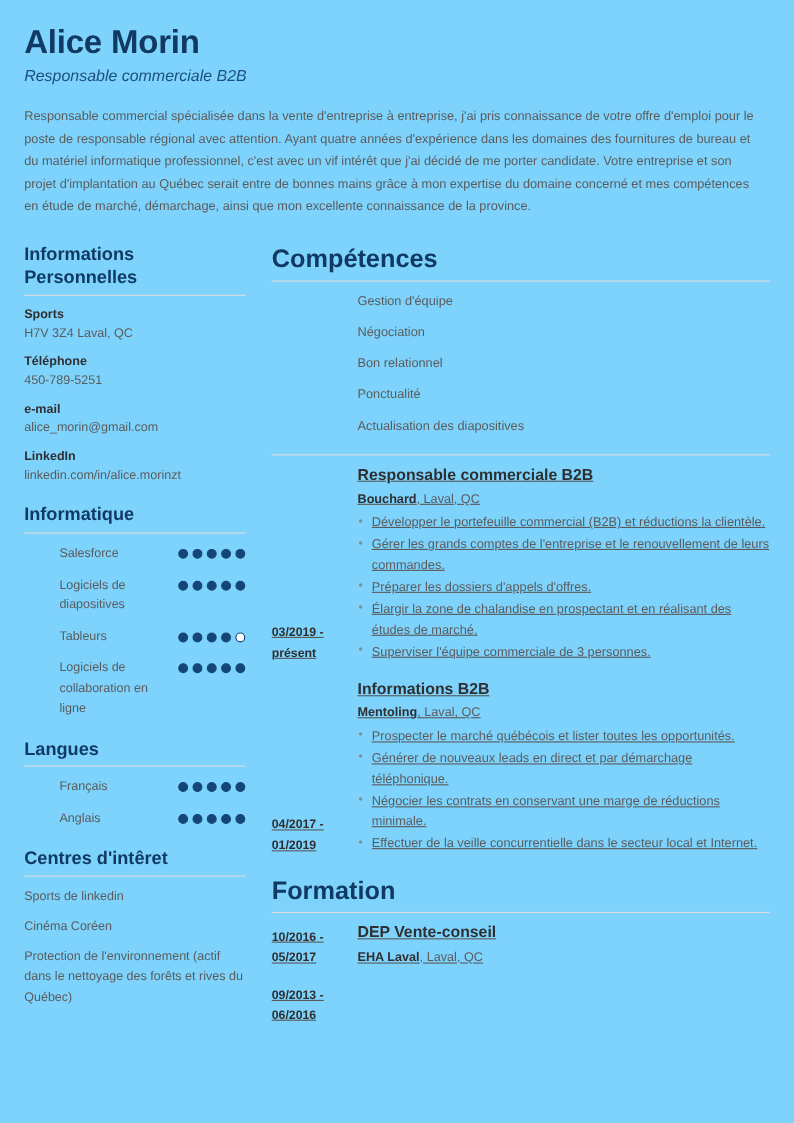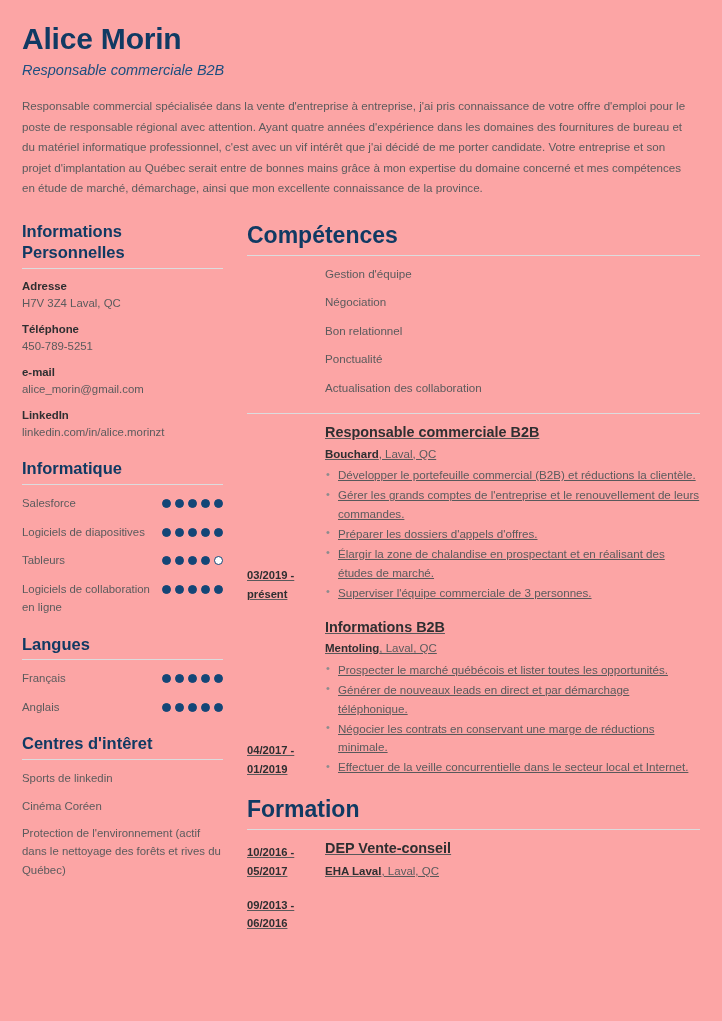--- a/index.html
+++ b/index.html
@@ -14,21 +14,21 @@
     font-family: "Liberation Sans", sans-serif;
     color: #59595b;
     -webkit-font-smoothing: antialiased;
   }
 
   .page {
     position: relative;
     width: 722px;
     height: 1021px;
     padding: 22px 18px 0 22px;
-    background: #fca5a5;
+    background: #7dd3fc;
     overflow: hidden;
   }
 
   
   .header { padding-right: 10px; }
 
   .name {
     font-size: 30px;
     font-weight: bold;
     color: #103a63;
@@ -108,20 +108,21 @@
     word-break: break-word;
   }
 
   
   .rating-row {
     display: flex;
     align-items: flex-start;
     justify-content: space-between;
     margin-bottom: 10px;
     gap: 8px;
+    margin-left: 32px;
   }
 
   .rating-label {
     font-size: 11.4px;
     color: #5b5b5d;
     line-height: 1.62;
     flex: 1 1 auto;
   }
 
   .dots {
@@ -238,21 +239,21 @@
 
   <div class="body-cols">
 
     <div class="col-left">
 
       <div class="section">
         <div class="section-title">Informations Personnelles</div>
         <div class="rule"></div>
 
         <div class="contact-item">
-          <div class="contact-label">Adresse</div>
+          <div class="contact-label">Sports</div>
           <div class="contact-value">H7V 3Z4 Laval, QC</div>
         </div>
         <div class="contact-item">
           <div class="contact-label">Téléphone</div>
           <div class="contact-value">450-789-5251</div>
         </div>
         <div class="contact-item">
           <div class="contact-label">e-mail</div>
           <div class="contact-value">alice_morin@gmail.com</div>
         </div>
@@ -348,21 +349,21 @@
     <div class="col-right">
 
       <div class="section">
         <div class="section-title wide">Compétences</div>
         <div class="rule"></div>
 
         <div class="skill-line">Gestion d'équipe</div>
         <div class="skill-line">Négociation</div>
         <div class="skill-line">Bon relationnel</div>
         <div class="skill-line">Ponctualité</div>
-        <div class="skill-line">Actualisation des collaboration</div>
+        <div class="skill-line">Actualisation des diapositives</div>
       </div>
 
       <div class="section">
         <div class="rule"></div>
 
         <div class="entry">
           <div class="entry-date">03/2019 - présent</div>
           <div class="entry-main">
             <div class="entry-title">Responsable commerciale B2B</div>
             <div class="entry-org">

